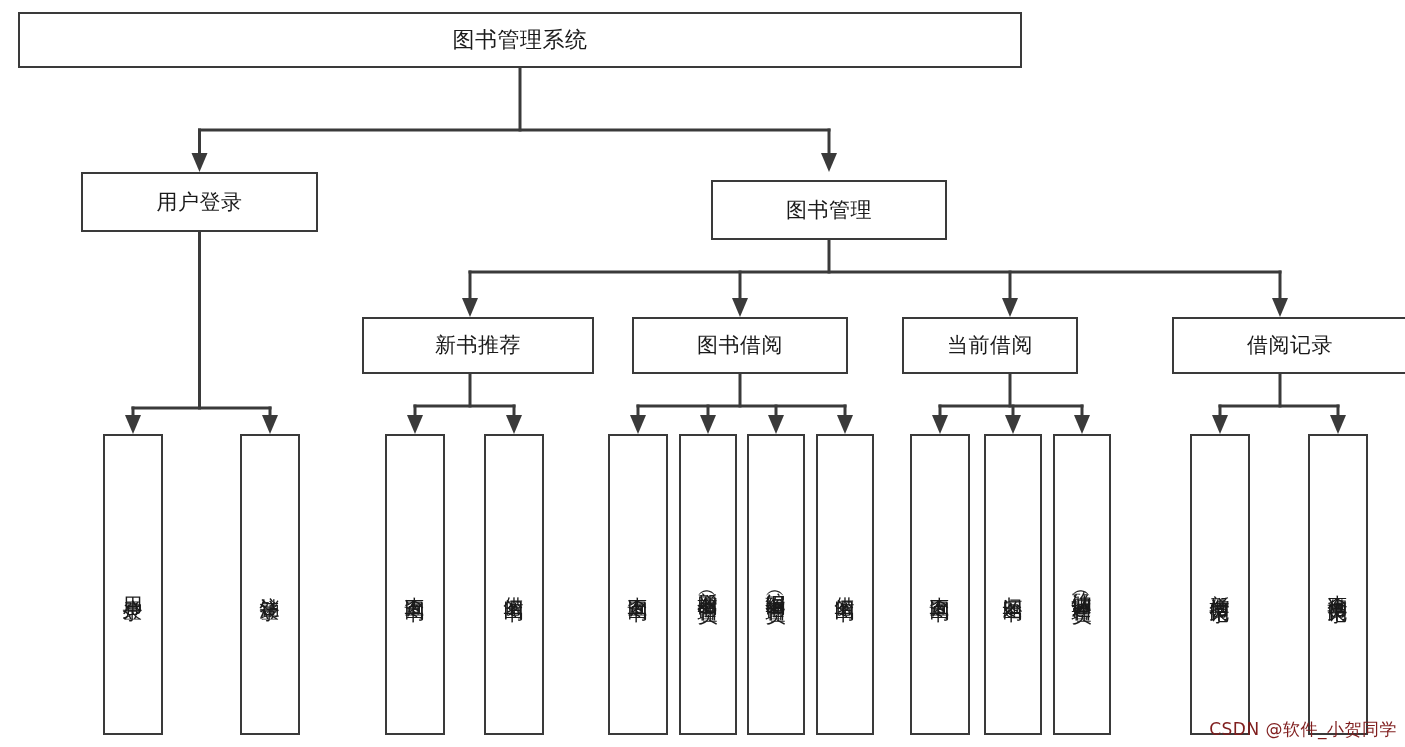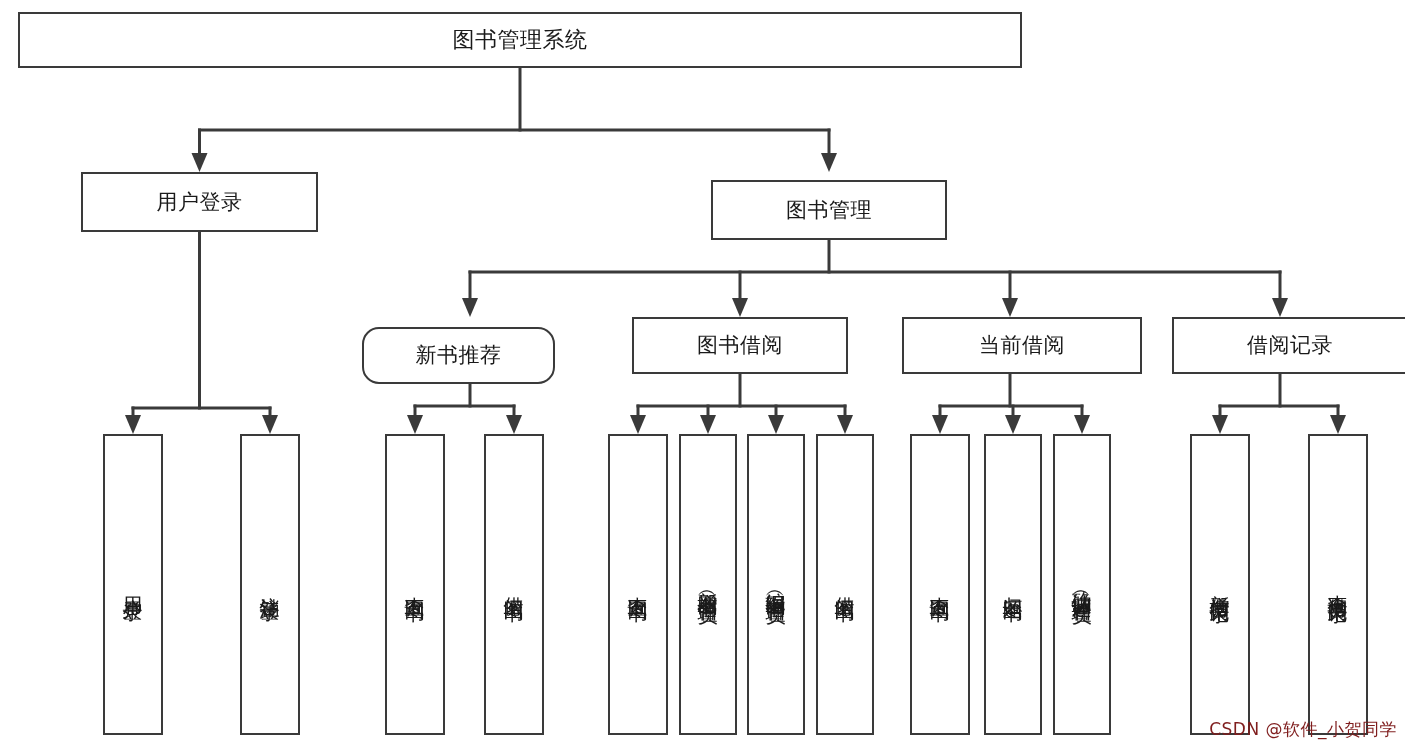--- a/index.html
+++ b/index.html
@@ -136,27 +136,27 @@
   <div id="nodes">
       <div class="node horiz root" style="left: 18px; top: 12px; width: 1004px; height: 56px;">
         <span class="label">图书管理系统</span>
       </div>
       <div class="node horiz" style="left: 81px; top: 172px; width: 237px; height: 60px;">
         <span class="label">用户登录</span>
       </div>
       <div class="node horiz" style="left: 711px; top: 172px; width: 236px; height: 60px; margin-top: 8px;">
         <span class="label">图书管理</span>
       </div>
-      <div class="node horiz" style="left: 362px; top: 327px; width: 193px; height: 57px; border-radius: 17px;">
+      <div class="node horiz" style="left: 362px; top: 317px; width: 232px; height: 57px;">
         <span class="label">新书推荐</span>
       </div>
       <div class="node horiz" style="left: 632px; top: 317px; width: 216px; height: 57px;">
         <span class="label">图书借阅</span>
       </div>
-      <div class="node horiz" style="left: 902px; top: 317px; width: 240px; height: 57px;">
+      <div class="node horiz" style="left: 902px; top: 317px; width: 176px; height: 57px;">
         <span class="label">当前借阅</span>
       </div>
       <div class="node horiz" style="left: 1172px; top: 317px; width: 236px; height: 57px;">
         <span class="label">借阅记录</span>
       </div>
       <div class="node vert" style="left: 103px; top: 434px; width: 60px; height: 301px;">
         <span class="label">用户登录</span>
       </div>
       <div class="node vert" style="left: 240px; top: 434px; width: 60px; height: 301px;">
         <span class="label">注销登录</span>

